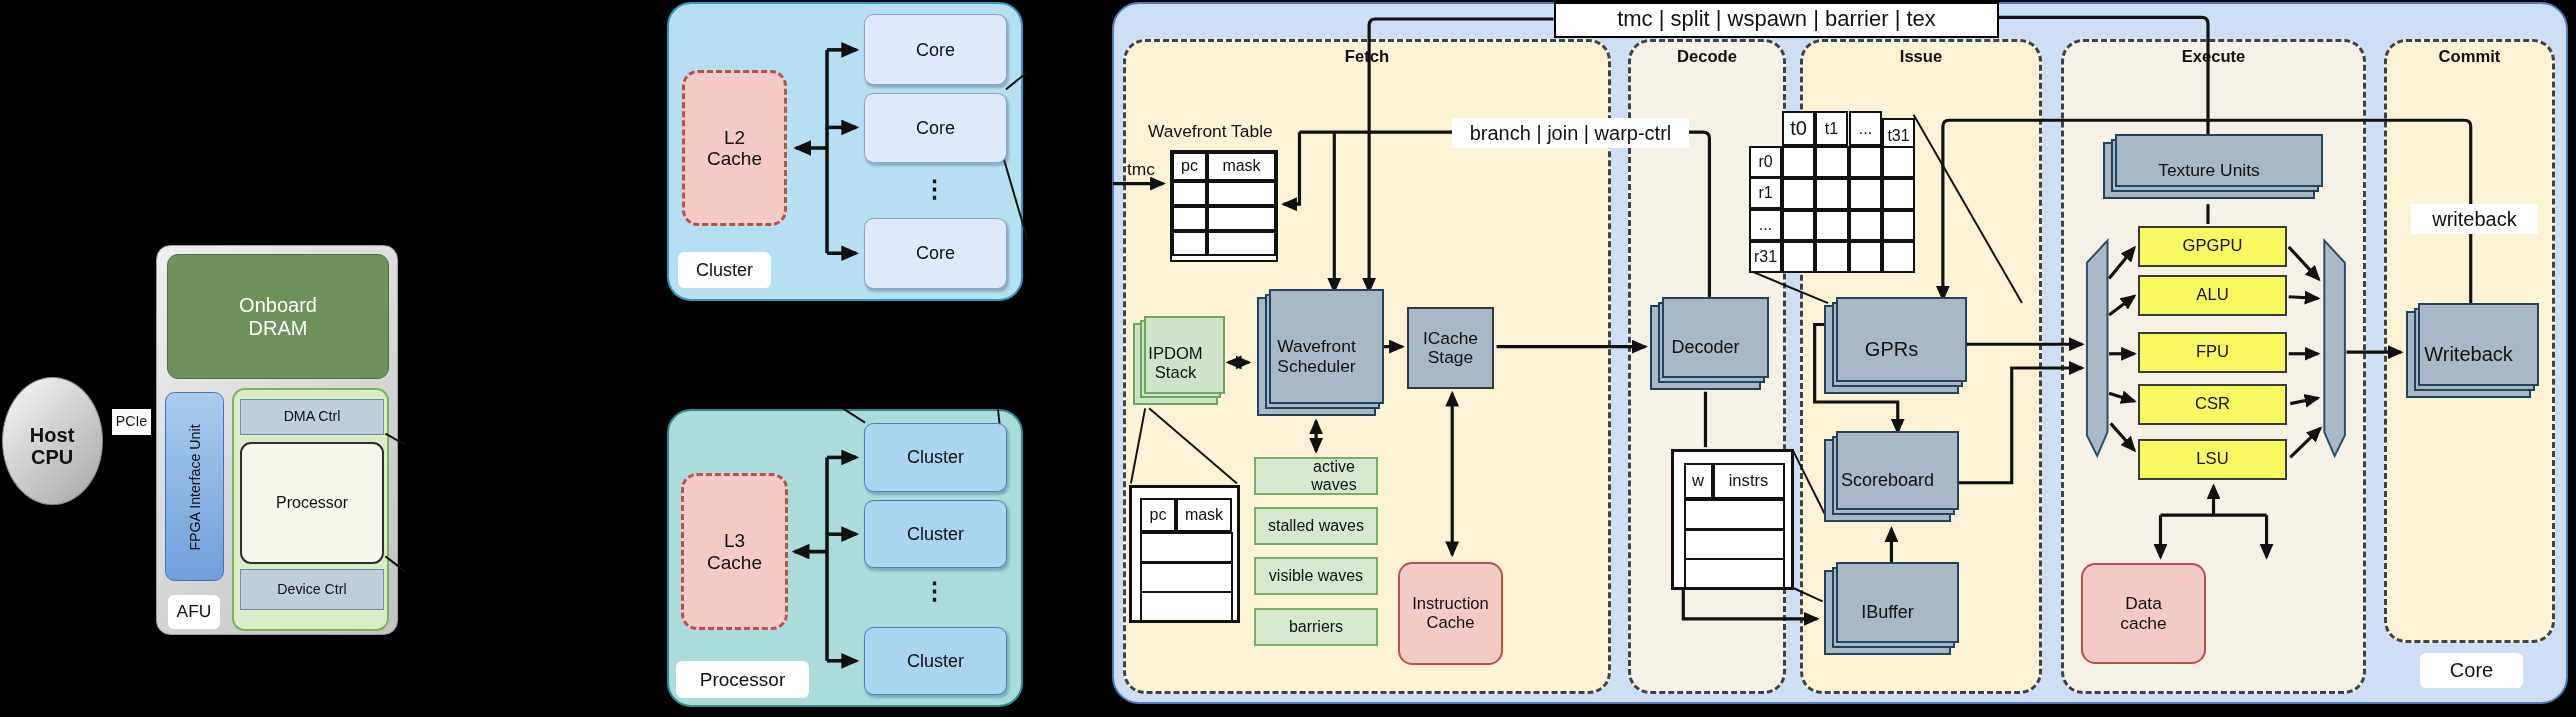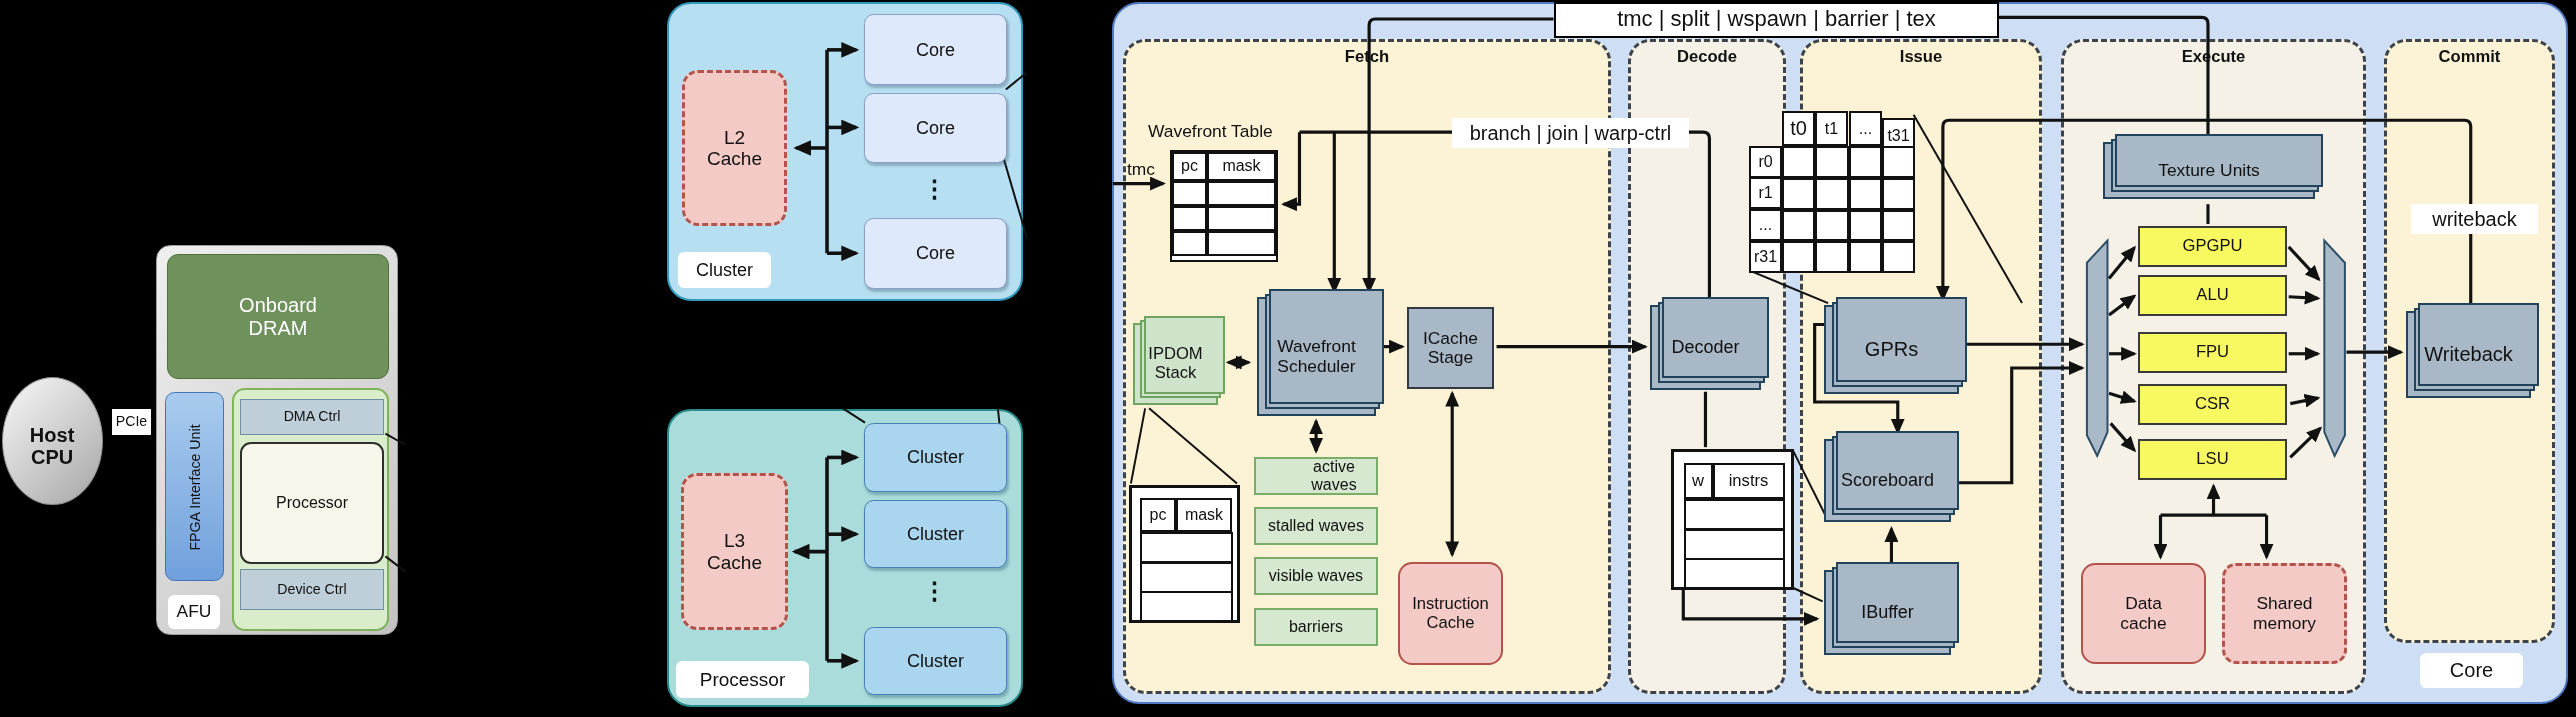--- a/index.html
+++ b/index.html
@@ -339,23 +339,20 @@
   </div>
   <div class="abs ctr yellowu z10" style="left:2138px;top:384px;width:149px;height:41px;">
     <span>CSR</span>
   </div>
   <div class="abs ctr yellowu z10" style="left:2138px;top:439px;width:149px;height:41px;">
     <span>LSU</span>
   </div>
   <div class="abs ctr pink z10" style="left:2081px;top:563px;width:125px;height:101px;">
     <div style="width:63px;font-size:17.4px;">Data cache</div>
   </div>
-  <div class="abs ctr pinkd z10" style="left:2222px;top:563px;width:125px;height:101px;border-radius:14.2px;">
-    <div style="width:79px;font-size:17.4px;">Shared memory</div>
-  </div>
 
   <div class="abs ctr z10" style="left:2411px;top:204px;width:127px;height:30px;background:#fff;font-size:20px;">
     <span>writeback</span>
   </div>
   <div class="abs ctr stackb z10" style="left:2406px;top:311px;width:125px;height:87px;">
     <span style="font-size:20px;">Writeback</span>
   </div>
   <div class="abs ctr whitetag z10" style="left:2420px;top:653px;width:103px;height:35px;font-size:20px;">
     <span>Core</span>
   </div>

